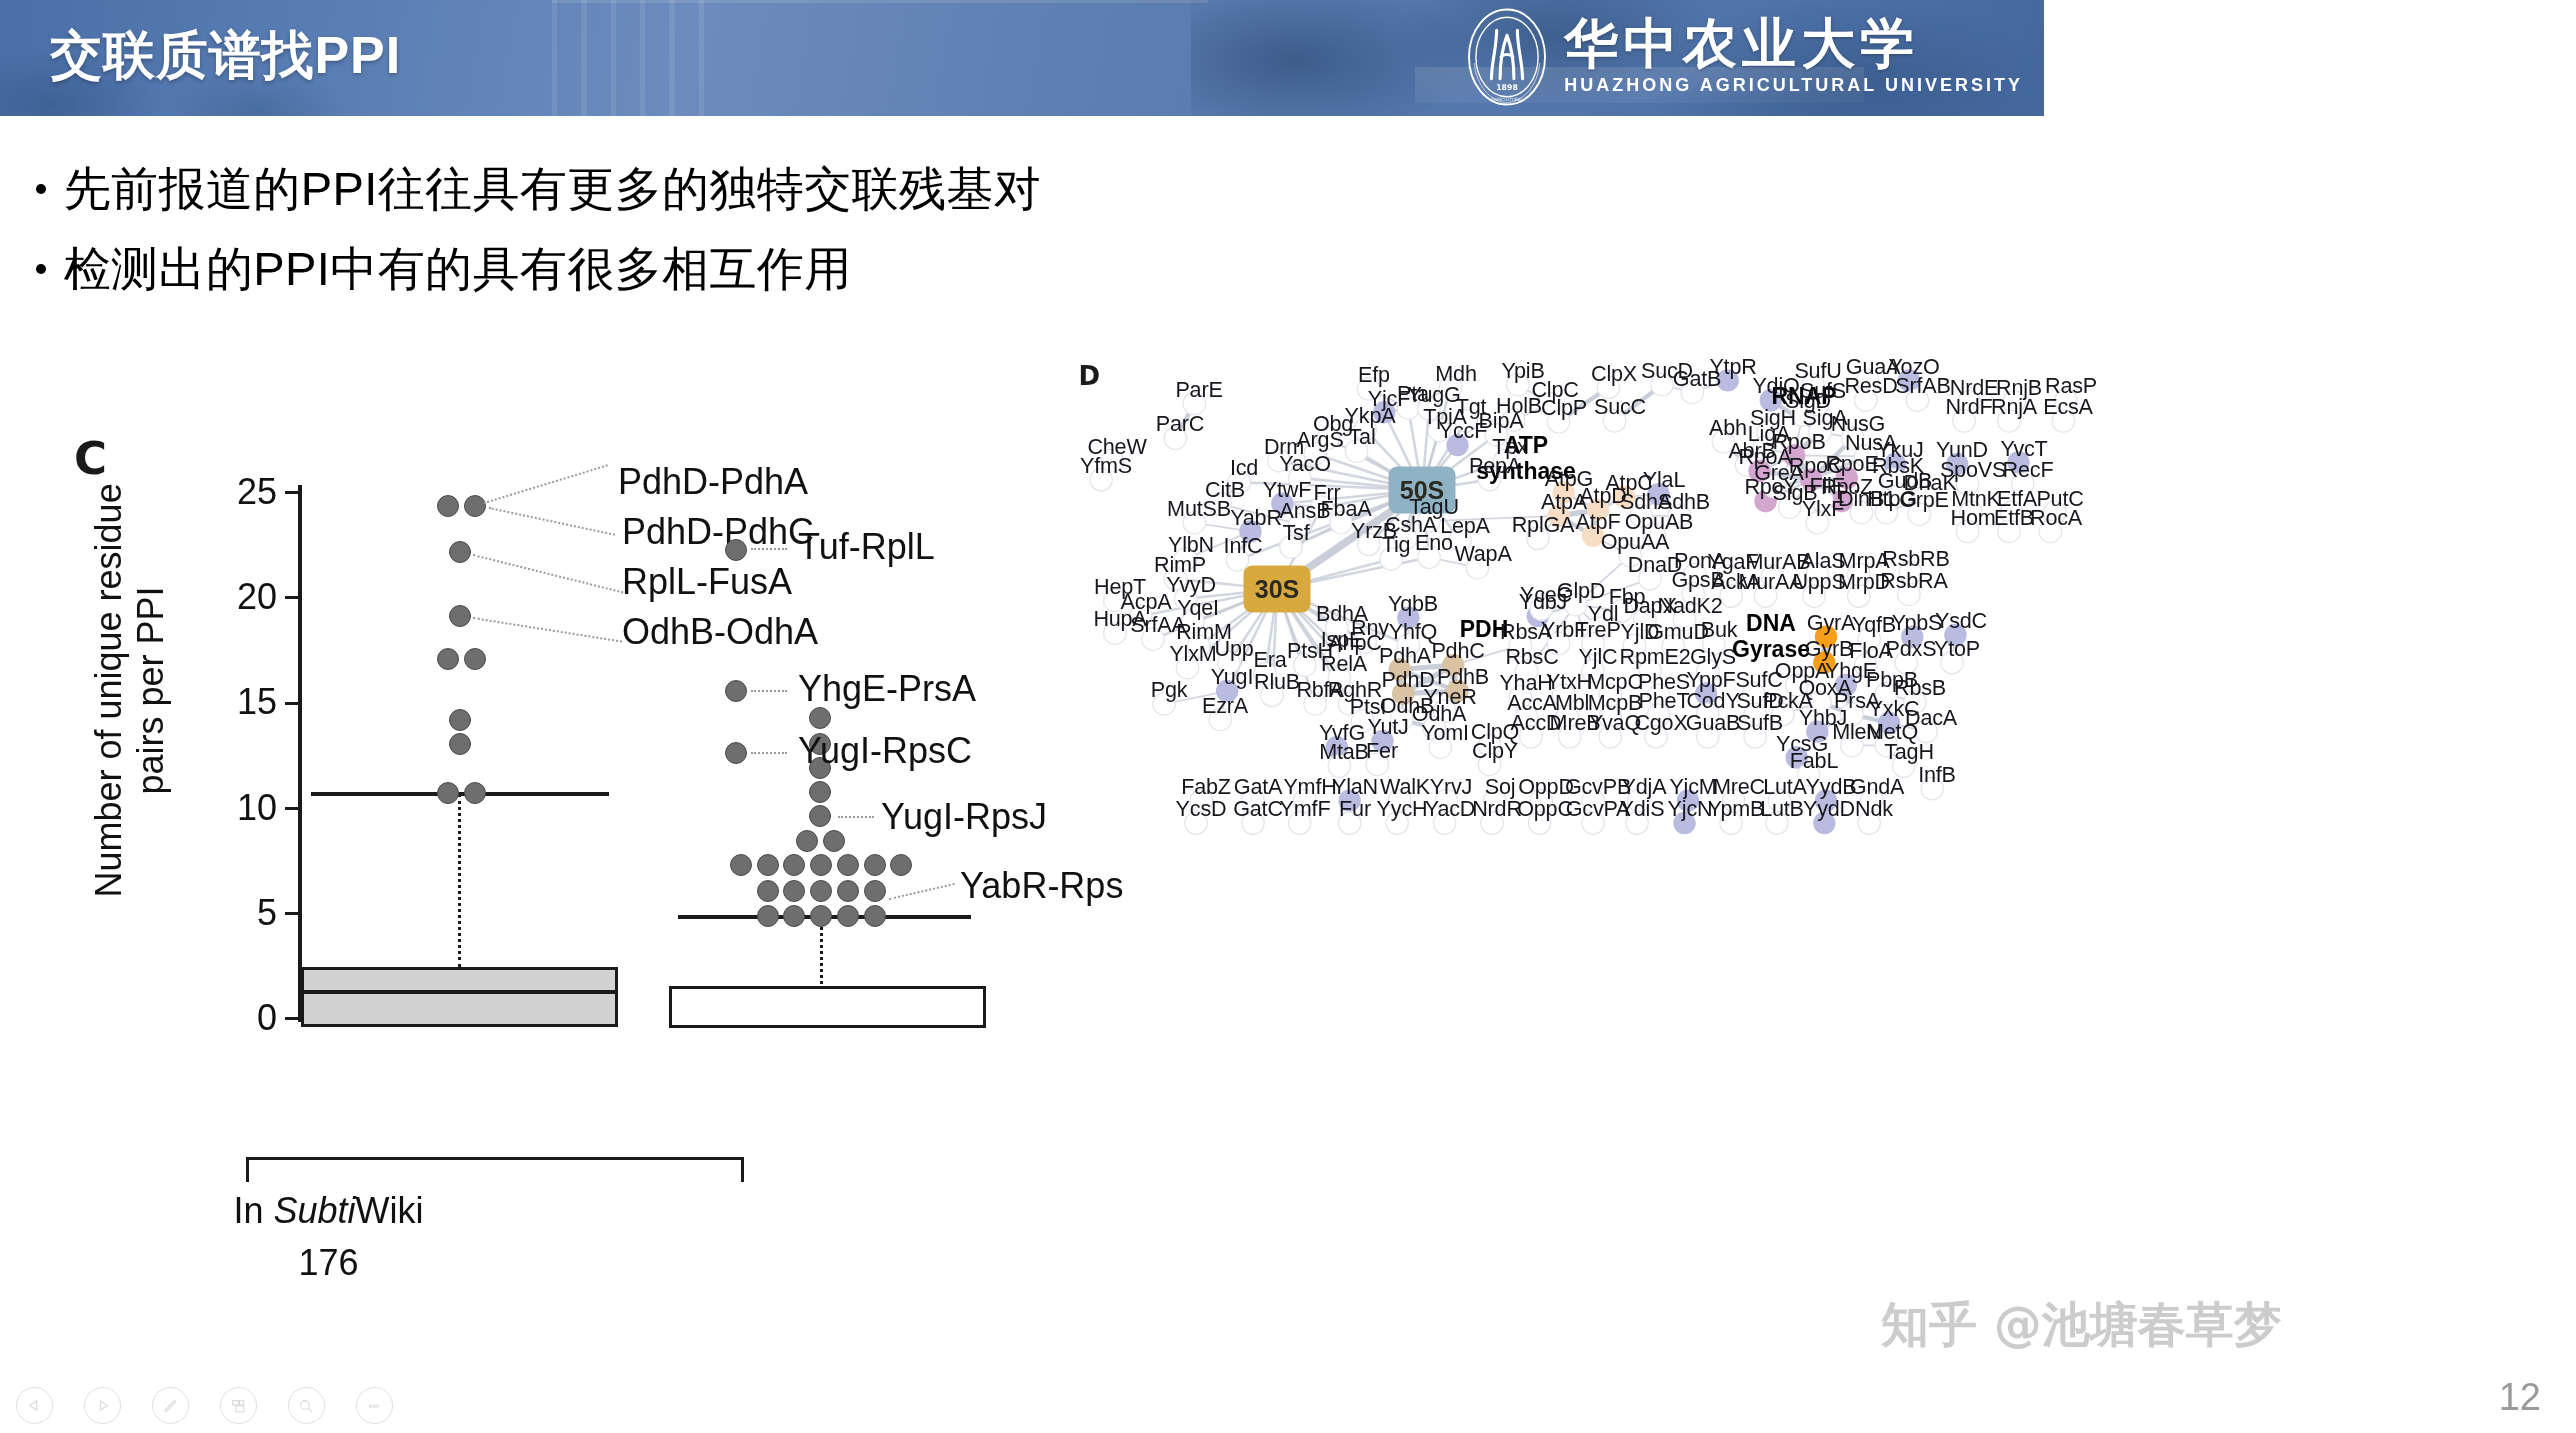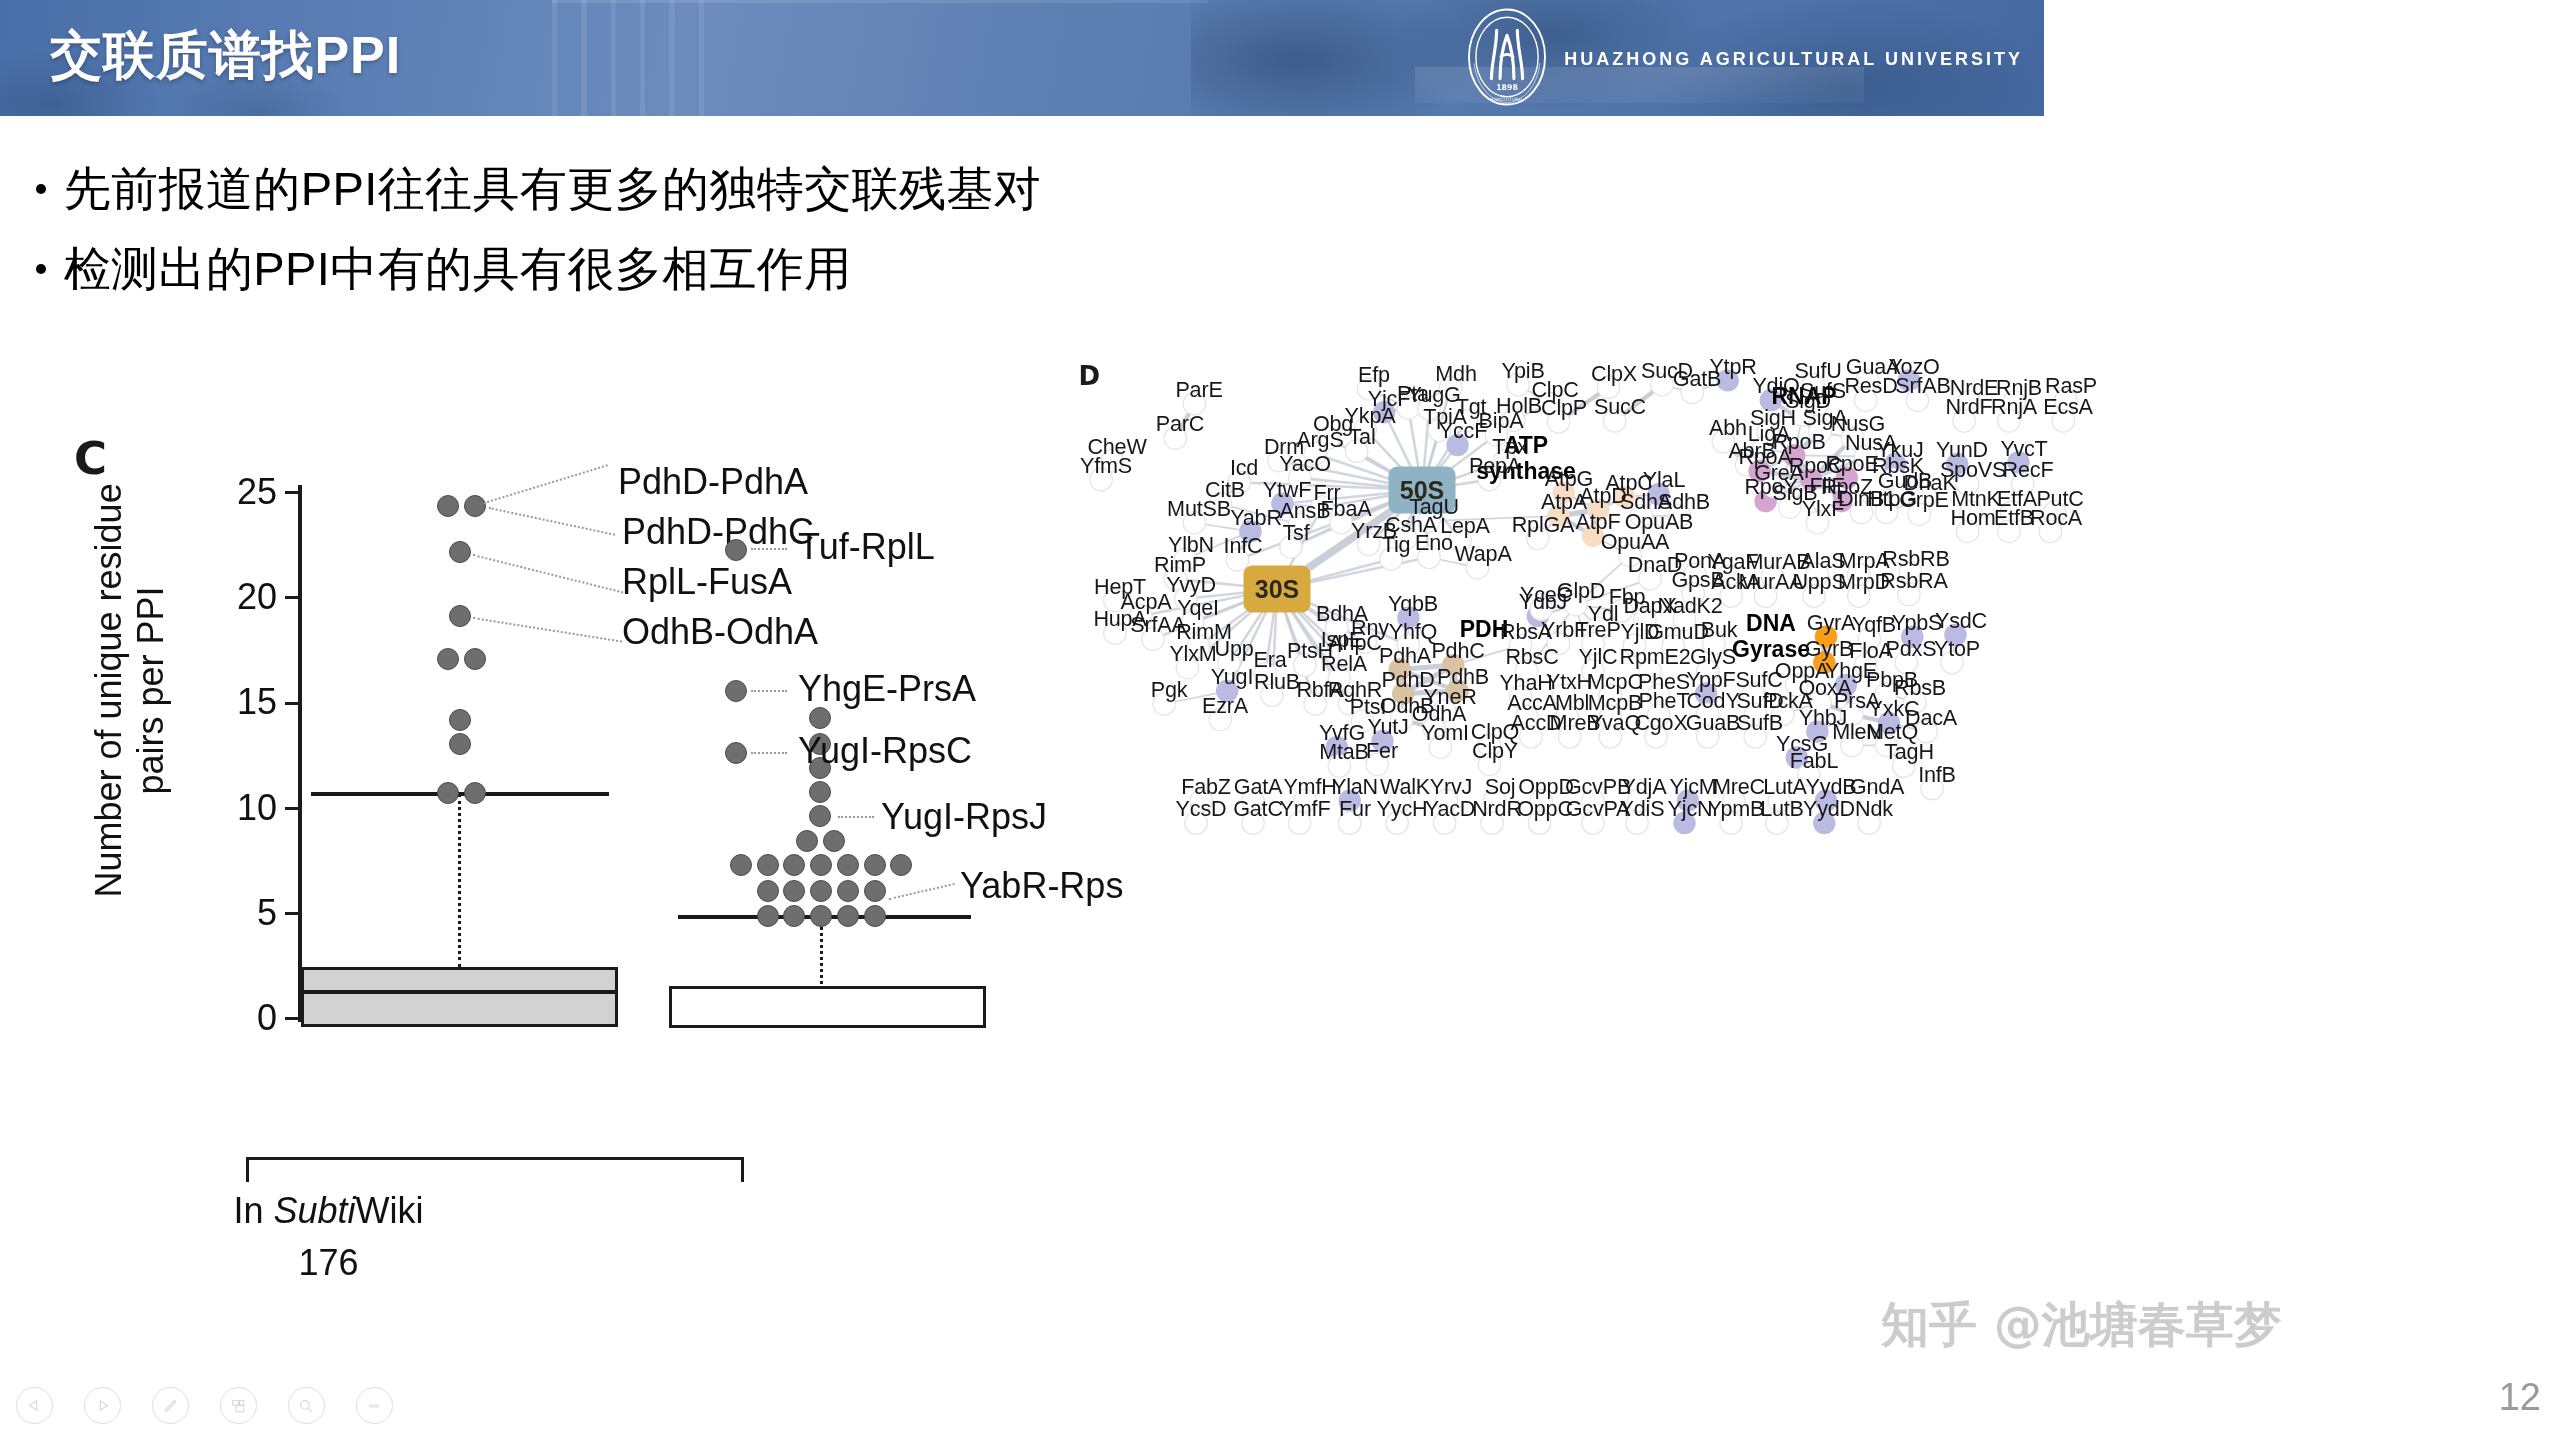--- a/index.html
+++ b/index.html
@@ -153,20 +153,21 @@
       <text x="52" y="97" font-size="9" fill="#ffffff" text-anchor="middle" font-family="DejaVu Sans, sans-serif" font-weight="bold">1898</text>
       <path d="M14 66 A40 52 0 0 0 52 112 A40 52 0 0 0 90 66" fill="none" stroke="#ffffff" stroke-width=".8" opacity=".85"></path>
       <text font-size="5.2" fill="#ffffff" font-family="DejaVu Sans, sans-serif" letter-spacing=".6">
         <textPath href="#x" startOffset="0"></textPath>
       </text>
       <g opacity=".9" fill="#ffffff" font-size="5" font-family="DejaVu Sans, sans-serif">
         <text x="52" y="110" text-anchor="middle">AGRICULTURAL</text>
       </g>
     </svg>
     <div id="logo-text">
+      <div id="logo-cn">华中农业大学</div>
       <div id="logo-en">HUAZHONG  AGRICULTURAL  UNIVERSITY</div>
     </div>
   </div>
 </div>
 
 <div id="bullets">
   <div class="bullet">
     <div class="bullet-dot"></div>
     <div class="bullet-text">先前报道的PPI往往具有更多的独特交联残基对</div>
   </div>

